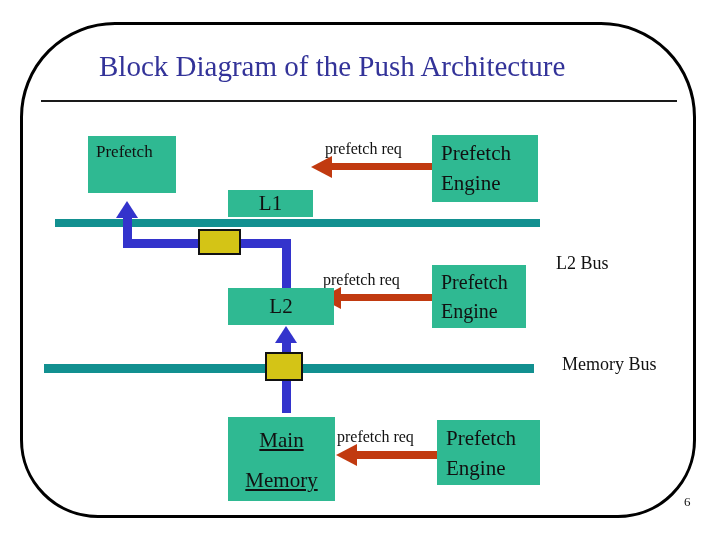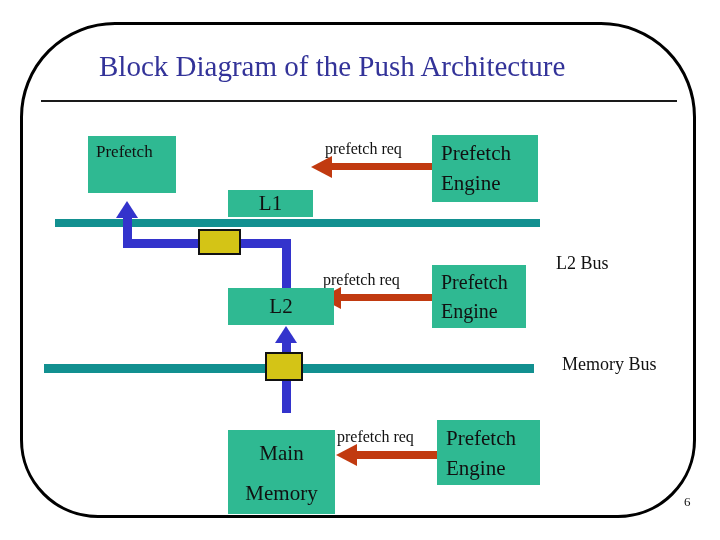--- a/index.html
+++ b/index.html
@@ -23,21 +23,21 @@
   .bar-mem{left:44px;top:364px;width:490px;height:9px;}
   .bus-label{position:absolute;font-size:18px;color:#111;white-space:nowrap;z-index:2;}
   .lbl-l2bus{left:556px;top:217px;margin-top:36px;}
   .lbl-membus{left:562px;top:354px;}
 
   .node{position:absolute;background:#2fb992;color:#111;z-index:5;}
   .node .ln{display:block;}
   .buffer{left:88px;top:136px;width:88px;height:57px;font-size:17px;line-height:24px;padding:4px 0 0 8px;box-sizing:border-box;}
   .l1{left:228px;top:150px;width:85px;height:27px;font-size:21px;display:flex;align-items:center;justify-content:center;margin-top:40px;}
   .l2{left:228px;top:288px;width:106px;height:37px;font-size:21px;display:flex;align-items:center;justify-content:center;}
-  .mainmem{left:228px;top:430px;width:107px;height:84px;font-size:21px;line-height:40px;text-align:center;padding-top:3px;box-sizing:border-box;}
+  .mainmem{left:228px;top:417px;width:107px;height:84px;font-size:21px;line-height:40px;text-align:center;padding-top:3px;box-sizing:border-box;text-decoration:underline;}
   .engine{font-size:21px;line-height:30px;padding:3px 0 0 9px;box-sizing:border-box;}
   .eng1{left:432px;top:135px;width:106px;height:67px;}
   .eng2{left:432px;top:265px;width:94px;height:63px;font-size:20px;line-height:29px;}
   .eng3{left:437px;top:420px;width:103px;height:65px;}
 
   .req-label{position:absolute;font-size:16px;color:#111;white-space:nowrap;z-index:4;}
   .req1{left:325px;top:140px;}
   .req2{left:323px;top:271px;}
   .req3{left:337px;top:428px;}
 

